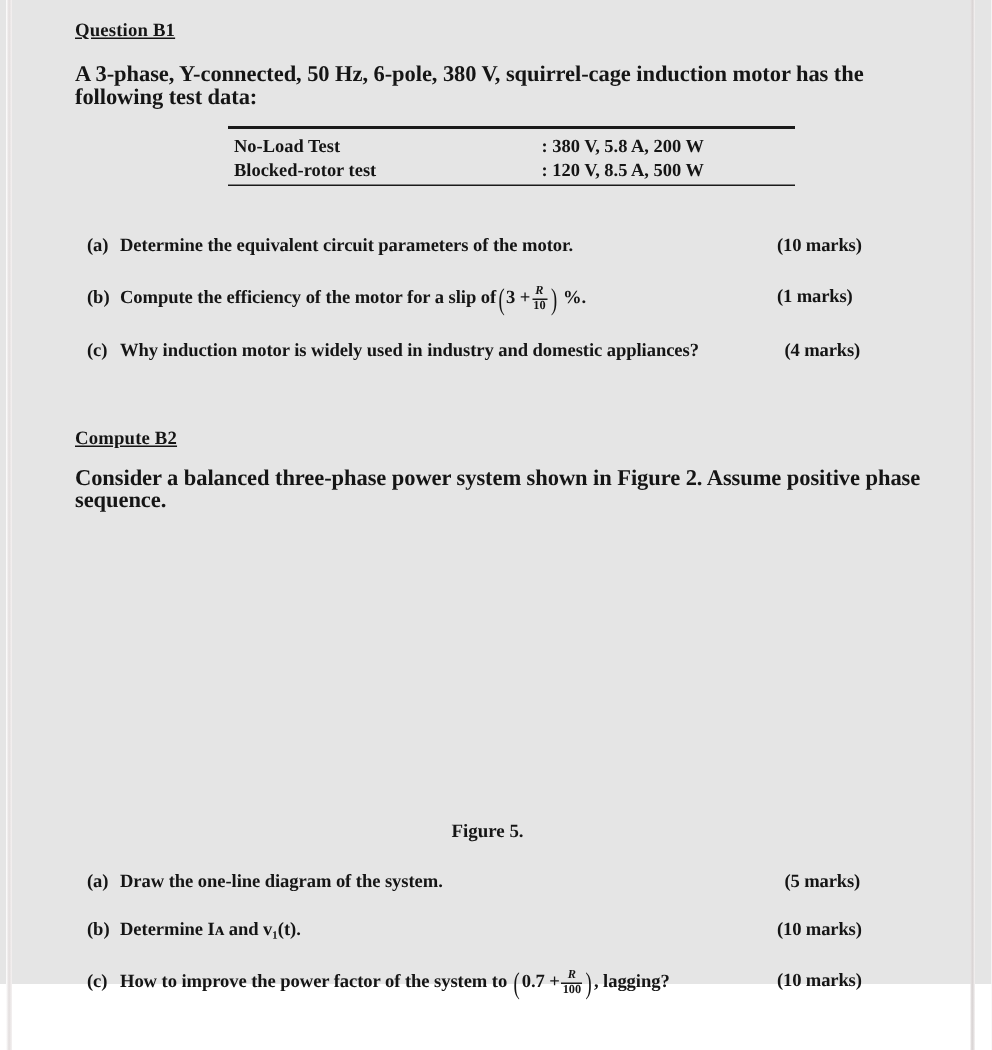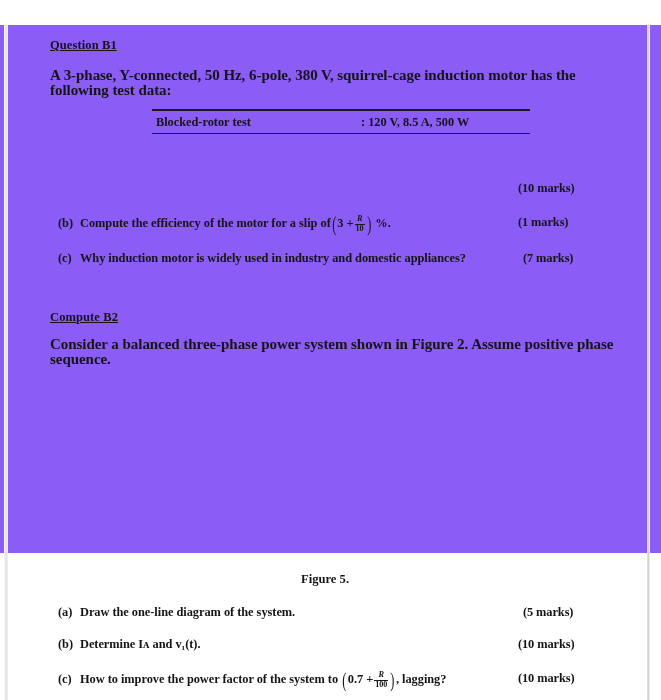--- a/index.html
+++ b/index.html
@@ -12,23 +12,22 @@
     height: 700px;
     position: relative;
     font-family: "Liberation Serif", "DejaVu Serif", serif;
     color: #151515;
     overflow: hidden;
   }
   .page {
     position: absolute;
     left: 0; top: 0;
     width: 661px;
-    height: 528px;
-    background: #8b5cf6;
-    margin-top: 25px;
+    height: 656px;
+    background: #e5e5e5;
   }
   
   .edge-left {
     position: absolute;
     left: 4px; top: 0;
     width: 4px; height: 700px;
     background: linear-gradient(to right,#ffffff,#e3dede,#f4f1f1);
   }
   .edge-right {
     position: absolute;
@@ -141,43 +140,50 @@
   <div class="content">
 
     <h1 class="qhead" style="left:50px; top:13px;">Question B1</h1>
 
     <p class="para" style="left:50px; top:43px; width:562px;">A 3-phase, Y-connected, 50 Hz, 6-pole, 380 V, squirrel-cage induction motor has the following test data:</p>
 
     <div class="testtable">
       <div class="rule-top"></div>
       <div style="height:4px"></div>
 
+      <div class="trow">
+        <span class="tname">No-Load Test</span>
+        <span class="tval">: 380 V, 5.8 A, 200 W</span>
+      </div>
 
       <div class="trow">
         <span class="tname">Blocked-rotor test</span>
         <span class="tval">: 120 V, 8.5 A, 500 W</span>
       </div>
 
       <div class="trow">
       </div>
       <div style="height:2px"></div>
       <div class="rule-bottom"></div>
     </div>
 
+    <div class="item" style="left:58px; top:156px;">
+      <span class="lab">(a)</span><span>Determine the equivalent circuit parameters of the motor.</span>
+    </div>
     <div class="marks" style="left:518px; top:156px;">(10 marks)</div>
 
     <div class="item" style="left:58px; top:190px;">
       <span class="lab">(b)</span><span>Compute the efficiency of the motor for a slip of</span><span class="paren-big">(</span><span>3 +</span><span class="frac"><span class="num">R</span><span class="den">10</span></span><span class="paren-big">)</span>&nbsp;<span>%.</span>
     </div>
     <div class="marks" style="left:518px; top:190px;">(1 marks)</div>
 
     <div class="item" style="left:58px; top:226px;">
       <span class="lab">(c)</span><span>Why induction motor is widely used in industry and domestic appliances?</span>
     </div>
-    <div class="marks" style="left:523px; top:226px;">(7 marks)</div>
+    <div class="marks" style="left:523px; top:226px;">(4 marks)</div>
 
     <h1 class="qhead" style="left:50px; top:285px;">Compute B2</h1>
 
     <p class="para" style="left:50px; top:312px; width:575px;">Consider a balanced three-phase power system shown in Figure 2.  Assume positive phase sequence.</p>
 
     <div class="figure">
       <svg width="661" height="235" viewBox="0 0 661 235">
         <defs>
           <marker id="arr" markerWidth="9" markerHeight="7" refX="8" refY="3.5" orient="auto">
             <polygon points="0,0 9,3.5 0,7" fill="#333"></polygon>

